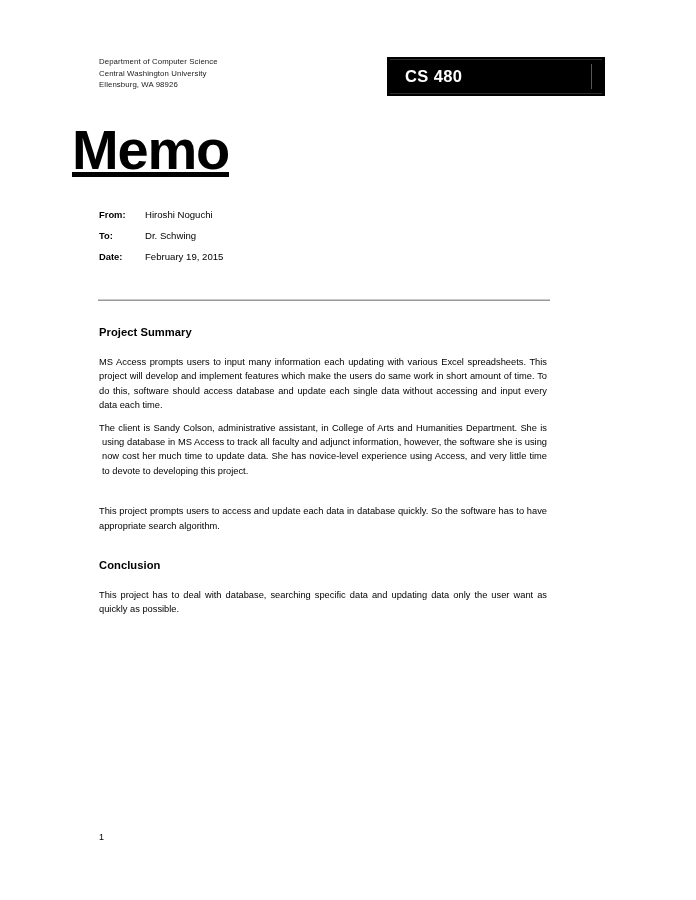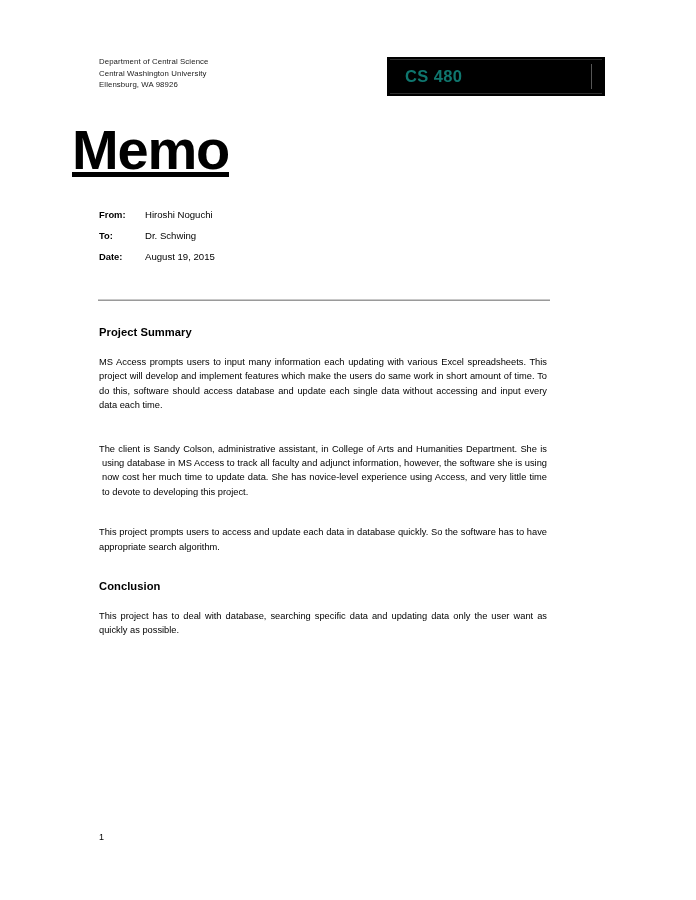--- a/index.html
+++ b/index.html
@@ -46,21 +46,21 @@
     position: relative;
     width: 100%;
     height: 100%;
     border-top: 1px solid #2e2e2e;
     border-bottom: 1px solid #2e2e2e;
     box-sizing: border-box;
     display: flex;
     align-items: center;
   }
   .course-banner-label {
-    color: #0f766e;
+    color: #ffffff;
     font-size: 16.5px;
     font-weight: bold;
     letter-spacing: 0.4px;
     padding-left: 15px;
     text-align: right;
   }
   .banner-divider {
     position: absolute;
     right: 10px;
     top: 4px;
@@ -128,41 +128,41 @@
     letter-spacing: 0.05px;
     margin: 0 0 17px 0;
   }
   .section-body {
     font-size: 9.3px;
     line-height: 14.4px;
     text-align: justify;
     margin: 0;
   }
 
-  .sp-summary { margin-bottom: 29px; }
+  .sp-summary { margin-bottom: 8px; }
   .sp-client  { margin-bottom: 26px; }
   .sp-scope   { margin-bottom: 26px; }
 
   .indent-hang { padding-left: 3px; text-indent: -3px; }
 
   
   .page-number {
     position: absolute;
     left: 99px;
     top: 832px;
     font-size: 9px;
   }
 </style>
 </head>
 <body>
 
 <div class="page">
 
   <div class="letterhead">
-    <div>Department of Central Science</div>
+    <div>Department of Computer Science</div>
     <div>Central Washington University</div>
     <div>Ellensburg, WA 98926</div>
   </div>
 
   <div class="course-banner">
     <div class="course-banner-inner">
       <span class="course-banner-label">CS 480</span>
       <span class="banner-divider"></span>
     </div>
   </div>
@@ -173,21 +173,21 @@
     <div class="memo-row">
       <span class="memo-label">From:</span>
       <span class="memo-value">Hiroshi Noguchi</span>
     </div>
     <div class="memo-row">
       <span class="memo-label">To:</span>
       <span class="memo-value">Dr. Schwing</span>
     </div>
     <div class="memo-row">
       <span class="memo-label">Date:</span>
-      <span class="memo-value">August 19, 2015</span>
+      <span class="memo-value">February 19, 2015</span>
     </div>
   </div>
 
   <div class="memo-rule"></div>
 
   <div class="content">
 
     <div class="section sp-summary">
       <h2 class="section-heading">Project Summary</h2>
       <p class="section-body">MS Access prompts users to input many information each updating with various Excel spreadsheets. This project will develop and implement features which make the users do same work in short amount of time. To do this, software should access database and update each single data without accessing and input every data each time.</p>

